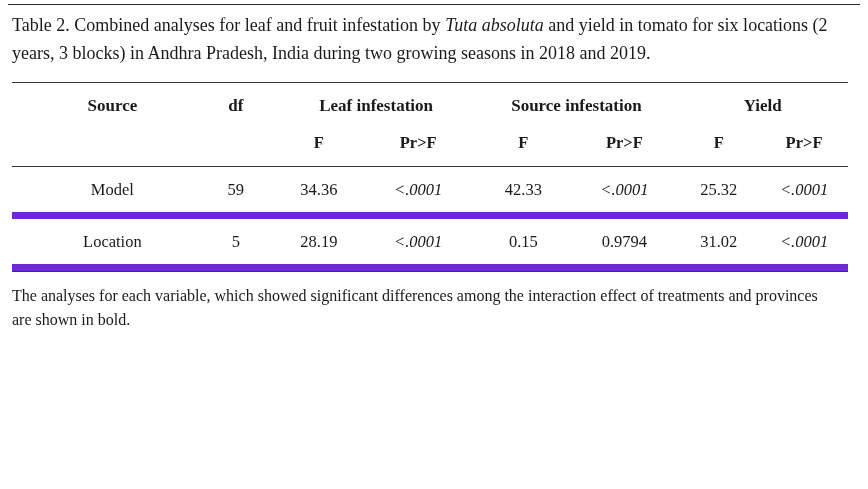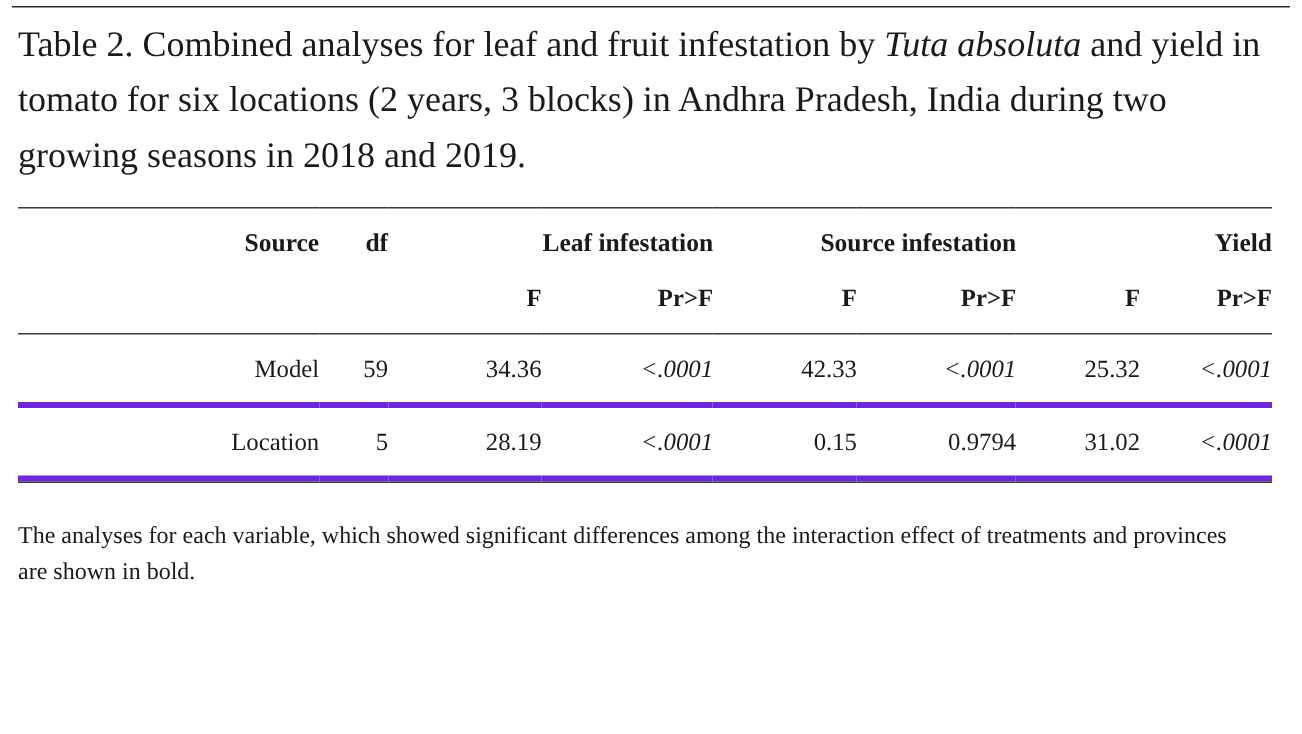--- a/index.html
+++ b/index.html
@@ -24,40 +24,40 @@
   .top-rule {
     position: absolute;
     left: 8px;
     right: 8px;
     top: 4px;
     height: 1px;
     background: #2b2b2b;
   }
   .caption {
     padding-top: 12px;
-    font-size: 24px;
+    font-size: 18px;
     line-height: 1.55;
     color: #1a1a1a;
     max-width: 836px;
   }
   .caption .lbl {
     font-weight: normal;
   }
   .caption .ital {
     font-style: italic;
   }
   table.data {
     width: 836px;
     border-collapse: collapse;
     margin-top: 14px;
     font-size: 16.5px;
   }
   table.data th,
   table.data td {
-    text-align: right;
+    text-align: center;
     padding: 0;
     vertical-align: baseline;
   }
   .hdr-rule-top td {
     border-top: 1px solid #3a3a3a;
     height: 0;
     padding: 0;
     font-size: 0;
     line-height: 0;
   }
@@ -81,21 +81,21 @@
     padding: 13px 0 11px 0;
   }
   tr.head-sub th {
     font-weight: bold;
     font-size: 16.5px;
     padding: 6px 0 13px 0;
   }
   tr.body-row td {
     padding: 13px 0 12px 0;
     font-size: 16.5px;
-    border-bottom: 4px solid #6d28d9;
+    border-bottom: 7px solid #6d28d9;
   }
   tr.body-row.last td {
     border-bottom: none;
   }
   td.num, th.num {
     text-align: right;
     padding-right: 0;
     font-family: Liberation Serif, serif;
   }
   .bold-ital {
@@ -104,21 +104,21 @@
   }
   .col-source { width: 230px; }
   .col-df     { width: 52px; }
   .col-f1     { width: 112px; }
   .col-p1     { width: 128px; }
   .col-f2     { width: 108px; }
   .col-p2     { width: 118px; }
   .col-f3     { width: 92px; }
   .col-p3     { width: 96px; }
   .footnote {
-    margin-top: 24px;
+    margin-top: 12px;
     font-size: 16px;
     line-height: 1.5;
     max-width: 828px;
     color: #1a1a1a;
   }
 </style>
 </head>
 <body>
 
 <div class="page">

